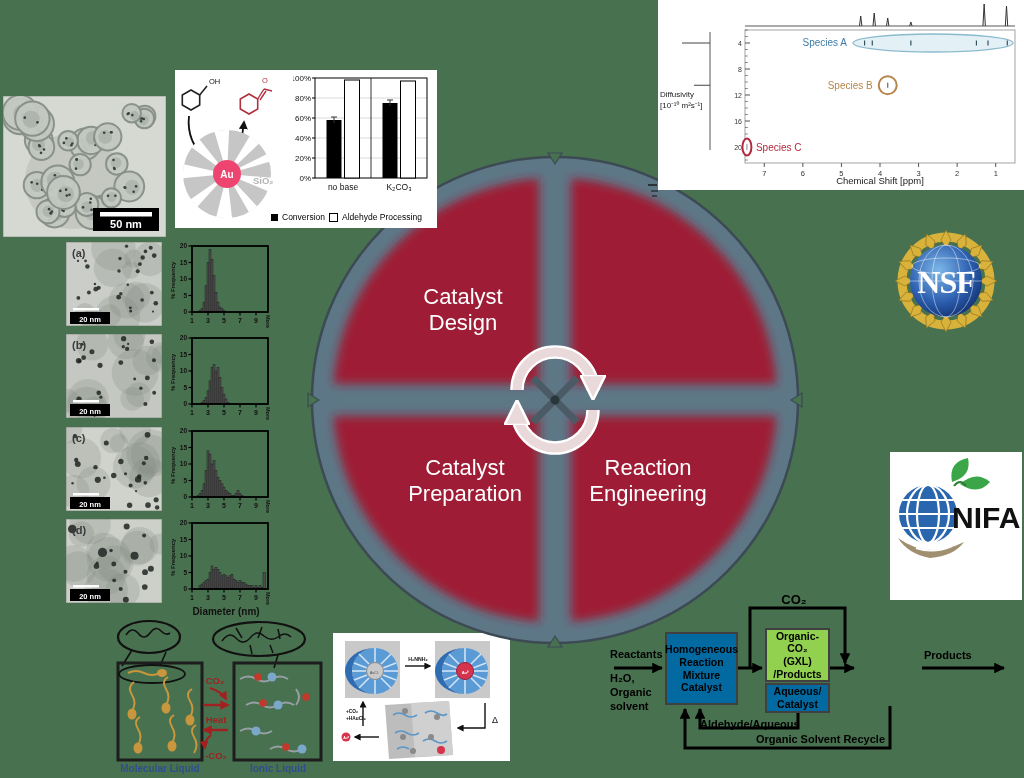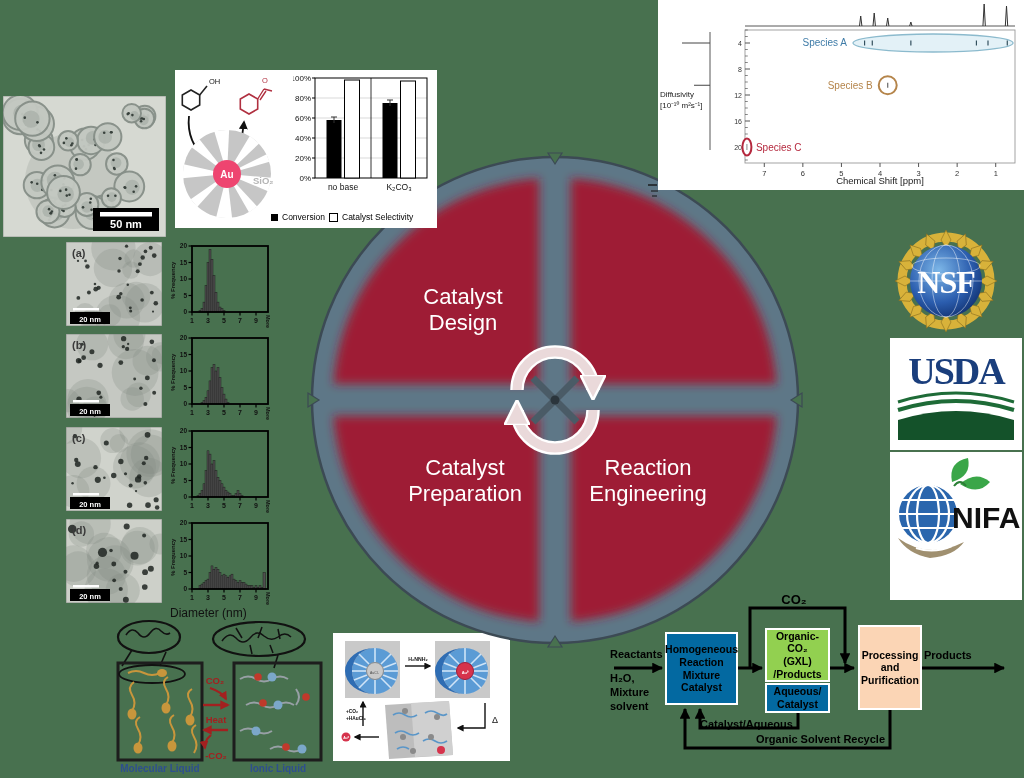--- a/index.html
+++ b/index.html
@@ -2,21 +2,21 @@
 <html><head>
 <meta charset="utf-8">
 <style>
   html,body{margin:0;padding:0;}
   body{font-family:"Liberation Sans",sans-serif;}
   #stage{position:relative;width:1024px;height:778px;background:#48714F;overflow:hidden;}
   .abs{position:absolute;}
   .panel{position:absolute;background:#fff;}
   .preline{white-space:pre-line;}
   .qlabel{position:absolute;color:#fff;font-size:22px;line-height:1.18;text-align:center;width:220px;z-index:4;}
-  .fbox{position:absolute;border:2px solid #ffffff;display:flex;align-items:center;justify-content:center;
+  .fbox{position:absolute;border:2px solid #404040;display:flex;align-items:center;justify-content:center;
         text-align:center;font-weight:bold;font-size:10.5px;line-height:1.2;z-index:5;color:#000;}
   .flabel{position:absolute;font-weight:bold;color:#000;z-index:5;}
   .legend{position:absolute;left:96px;top:142px;width:166px;display:flex;align-items:center;gap:4px;
           font-size:8.5px;color:#000;}
   .sw{display:inline-block;width:7px;height:7px;flex:none;}
   .sw-black{background:#000;}
   .sw-white{background:#fff;border:1px solid #000;}
   svg text{font-family:"Liberation Sans",sans-serif;}
   .seriftxt{font-family:"Liberation Serif",serif;}
 </style>
@@ -243,21 +243,21 @@
           <line x1="97" y1="28" x2="97" y2="34" stroke="#333" stroke-width="1"></line>
           <line x1="94" y1="28" x2="100" y2="28" stroke="#333" stroke-width="1"></line>
           <rect x="107.5" y="9" width="15" height="97" fill="#FFFFFF" stroke="#000" stroke-width="1"></rect>
           <text x="106" y="118" font-size="8.5" text-anchor="middle" fill="#111">K₂CO₃</text>
           <line x1="78" y1="6" x2="78" y2="106" stroke="#000" stroke-width="0.8"></line>
         </svg></div>
     <div class="legend">
       <span class="sw sw-black"></span>
       <span>Conversion</span>
       <span class="sw sw-white"></span>
-      <span>Catalyst Selectivity</span>
+      <span>Aldehyde Processing</span>
     </div>
   </div>
 
   <div class="panel" style="left:658px;top:0;width:366px;height:190px;z-index:3">
     <div><svg width="366" height="190" viewBox="0 0 366 190">
           <rect x="87" y="30" width="270" height="133" fill="none" stroke="#999" stroke-width="0.9"></rect>
           <line x1="87" y1="30" x2="89.8" y2="30" stroke="#555" stroke-width="0.7"></line>
           <line x1="87" y1="36.5" x2="89.8" y2="36.5" stroke="#555" stroke-width="0.7"></line>
           <line x1="87" y1="43" x2="92" y2="43" stroke="#555" stroke-width="1"></line>
           <text x="84" y="45.5" font-size="7" text-anchor="end" fill="#333">4</text>
@@ -744,21 +744,21 @@
         <text x="40" y="81" font-size="7" font-weight="bold" text-anchor="middle" fill="#111">3</text>
         <line x1="56" y1="70" x2="56" y2="73.5" stroke="#000" stroke-width="1.2"></line>
         <text x="56" y="81" font-size="7" font-weight="bold" text-anchor="middle" fill="#111">5</text>
         <line x1="72" y1="70" x2="72" y2="73.5" stroke="#000" stroke-width="1.2"></line>
         <text x="72" y="81" font-size="7" font-weight="bold" text-anchor="middle" fill="#111">7</text>
         <line x1="88" y1="70" x2="88" y2="73.5" stroke="#000" stroke-width="1.2"></line>
         <text x="88" y="81" font-size="7" font-weight="bold" text-anchor="middle" fill="#111">9</text>
         <text x="96" y="73" font-size="5.5" font-weight="bold" fill="#111" transform="rotate(90 97 74)">More</text>
         <text x="7" y="57" font-size="6" font-weight="bold" fill="#111" transform="rotate(-90 7 57)">% Frequency</text>
       </svg></div>
-  <div class="abs" style="left:170px;top:606px;width:112px;text-align:left;font-size:12px;font-weight:normal;color:#111;z-index:1">Diameter (nm)</div>
+  <div class="abs" style="left:170px;top:606px;width:112px;text-align:center;font-size:10px;font-weight:bold;color:#111;z-index:1">Diameter (nm)</div>
 
   <svg class="abs" style="left:110px;top:593px;z-index:1" width="225" height="185" viewBox="0 0 225 185">
     <defs>
       <marker id="redArr" viewBox="0 0 10 10" refX="8" refY="5" markerWidth="4" markerHeight="4" orient="auto">
         <path d="M0,0 L10,5 L0,10 Z" fill="#A32020"></path>
       </marker>
     </defs>
 
     <ellipse cx="39" cy="44" rx="31" ry="16" fill="none" stroke="#111" stroke-width="2.2"></ellipse>
     <path d="M16,42 q6,-9 12,-2 q6,8 12,0 q6,-8 11,-2 q5,5 9,2" fill="none" stroke="#111" stroke-width="1.6"></path>
@@ -906,30 +906,27 @@
 
   <div class="fbox preline" style="left: 665px; top: 632px; width: 69px; height: 69px; background: #0369a1;">Homogeneous
 Reaction
 Mixture
 Catalyst</div>
   <div class="fbox preline" style="left: 765px; top: 628px; width: 61px; height: 50px; background: rgb(146, 208, 80);">Organic-CO₂
 (GXL)
 /Products</div>
   <div class="fbox preline" style="left: 765px; top: 683px; width: 61px; height: 26px; background: #0369a1;">Aqueous/
 Catalyst</div>
-  <div class="fbox preline" style="left: 858px; top: 625px; width: 60px; height: 81px; background: rgb(251, 213, 181);">Processing
-and
-Purification</div>
   <div class="flabel" style="left:772px;top:592px;width:44px;text-align:center;font-size:13px">CO₂</div>
   <div class="flabel" style="left:610px;top:648px;font-size:11px">Reactants</div>
   <div class="flabel preline" style="left:610px;top:672px;font-size:11px;line-height:1.25">H₂O,
-Mixture
+Organic
 solvent</div>
   <div class="flabel" style="left:924px;top:649px;font-size:11px">Products</div>
-  <div class="flabel" style="left:700px;top:718px;font-size:11px">Catalyst/Aqueous</div>
+  <div class="flabel" style="left:700px;top:718px;font-size:11px">Aldehyde/Aqueous</div>
   <div class="flabel" style="left:756px;top:733px;font-size:11px">Organic Solvent Recycle</div>
   <svg class="abs" style="left:600px;top:585px;z-index:4;pointer-events:none" width="424" height="193" viewBox="0 0 424 193">
     <defs>
       <marker id="fArr" viewBox="0 0 10 10" refX="9" refY="5" markerWidth="3.6" markerHeight="3.6" orient="auto">
         <path d="M0,0 L10,5 L0,10 Z" fill="#000"></path>
       </marker>
     </defs>
     <g stroke="#000" stroke-width="3" fill="none">
       <path d="M14,83 L62,83" marker-end="url(#fArr)"></path>
       <path d="M138,83 L162,83" marker-end="url(#fArr)"></path>
@@ -977,30 +974,20 @@
       <g stroke="rgba(255,255,255,0.45)" fill="none" stroke-width="1">
         <ellipse cx="53" cy="53" rx="14" ry="36"></ellipse>
           <ellipse cx="53" cy="53" rx="27" ry="36"></ellipse>
         <line x1="17" y1="53" x2="89" y2="53"></line>
           <ellipse cx="53" cy="38" rx="34" ry="8"></ellipse>
       </g>
       <text x="53" y="65" class="seriftxt" font-size="32" font-weight="bold" fill="#fff" text-anchor="middle" letter-spacing="-1">NSF</text>
     </svg>
   </div>
 
-  <div class="panel" style="left:890px;top:338px;width:132px;height:112px;z-index:1">
-    <svg width="132" height="112" viewBox="0 0 132 112">
-      <text x="66" y="46" class="seriftxt" font-size="38" font-weight="bold" fill="#1A3E7C" text-anchor="middle" letter-spacing="-2">USDA</text>
-      <g>
-        <path d="M8,64 Q66,46 124,64" fill="none" stroke="#1E6B37" stroke-width="3"></path>
-        <path d="M8,72 Q66,54 124,72" fill="none" stroke="#1E6B37" stroke-width="4"></path>
-        <path d="M8,82 Q66,64 124,82 L124,102 L8,102 Z" fill="#14522A"></path>
-      </g>
-    </svg>
-  </div>
 
   <div class="panel" style="left:890px;top:452px;width:132px;height:148px;z-index:1">
     <svg width="132" height="118" viewBox="0 0 132 118">
       <g>
         <circle cx="38" cy="62" r="29" fill="#2A66AD"></circle>
         <g stroke="#fff" stroke-width="2.2" fill="none">
           <ellipse cx="38" cy="62" rx="11" ry="29"></ellipse>
             <ellipse cx="38" cy="62" rx="21" ry="29"></ellipse>
           <line x1="9" y1="62" x2="67" y2="62"></line>
             <line x1="12" y1="48" x2="64" y2="48"></line>

